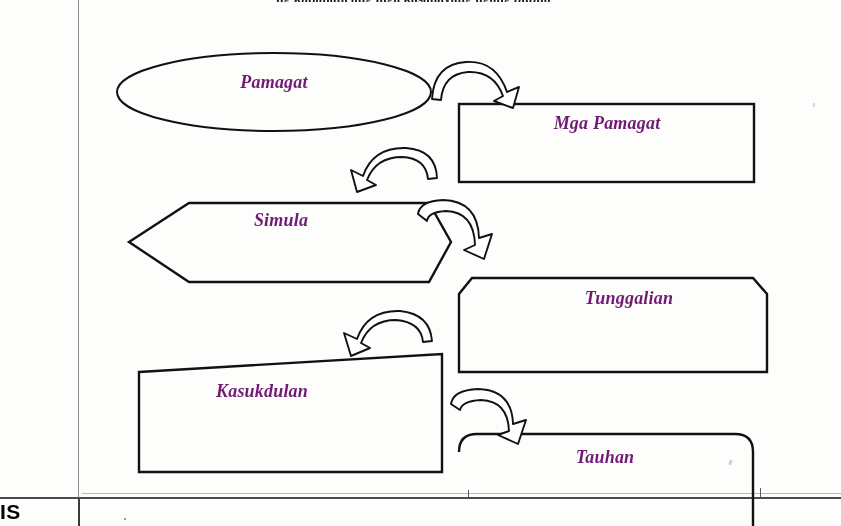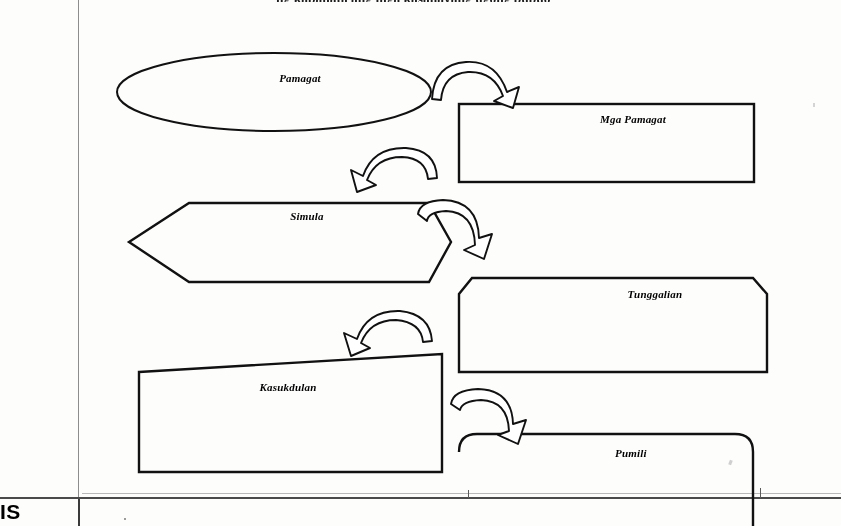--- a/index.html
+++ b/index.html
@@ -138,26 +138,25 @@
   #diagram {
     position: absolute;
     left: 0;
     top: 0;
   }
   .shape-label {
     position: absolute;
     font-family: "Liberation Serif", serif;
     font-style: italic;
     font-weight: bold;
-    font-size: 11px;
-    color: #000000;
+    font-size: 18px;
+    color: #701a75;
     white-space: nowrap;
     transform: translateX(-50%);
     letter-spacing: 0.2px;
-    margin-left: 26px;
   }
 </style>
 </head>
 <body>
 
 <div id="page">
 
   <div class="rule-vertical-left"></div>
   <div class="rule-vertical-left-lower"></div>
   <div class="rule-horizontal-thin"></div>
@@ -214,17 +213,17 @@
                L 526 420 L 518 444 L 498 435 L 509 431
                Q 508 401 481 400 Q 462 401 460 410 Z" fill="#ffffff" stroke="#111111" stroke-width="1.9" stroke-linejoin="round"></path>
     </g>
   </svg>
 
   <div class="shape-label" style="left:274px; top:72px;">Pamagat</div>
   <div class="shape-label" style="left:607px; top:113px;">Mga Pamagat</div>
   <div class="shape-label" style="left:281px; top:210px;">Simula</div>
   <div class="shape-label" style="left:629px; top:288px;">Tunggalian</div>
   <div class="shape-label" style="left:262px; top:381px;">Kasukdulan</div>
-  <div class="shape-label" style="left:605px; top:447px;">Pumili</div>
+  <div class="shape-label" style="left:605px; top:447px;">Tauhan</div>
 
   <div class="bottom-cut-label">IS</div>
 
 </div>
 
 </body></html>

